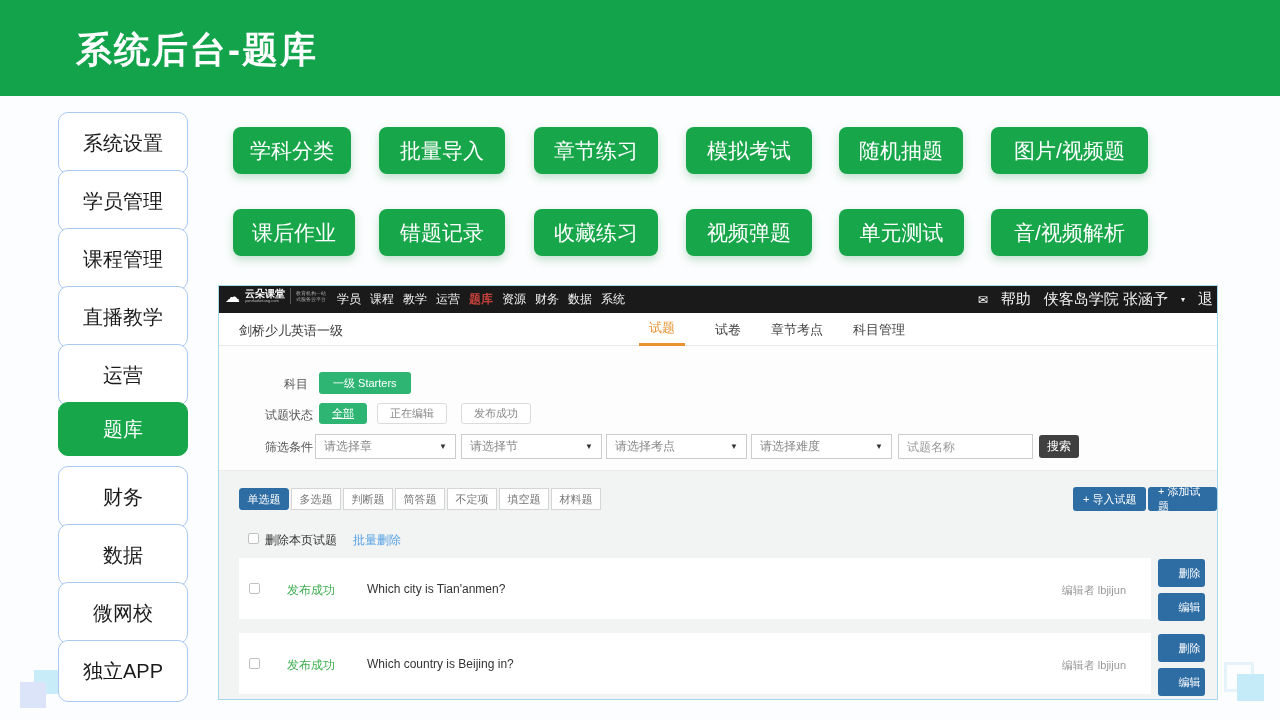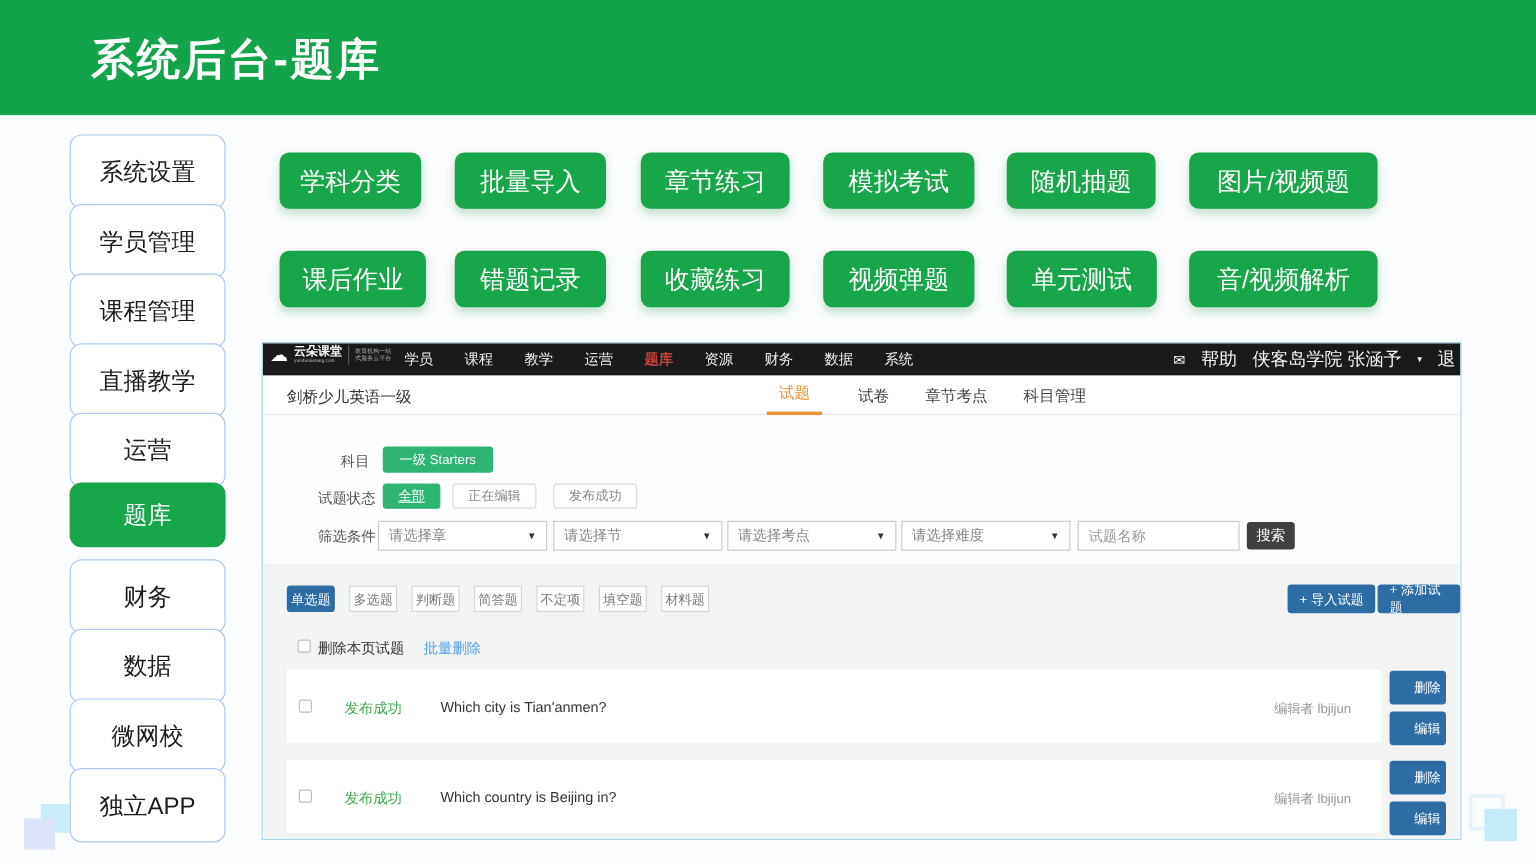--- a/index.html
+++ b/index.html
@@ -26,21 +26,21 @@
          border:1px solid #a5d8ea; font-size:12px; overflow:hidden; }
 
   .app-nav { position:absolute; left:0; top:0; width:100%; height:27px; background:#1a1a1a; color:#fff; }
   .logo { position:absolute; left:6px; top:2px; display:flex; align-items:center; gap:5px; }
   .logo .cloud { font-size:15px; color:#ffffff; line-height:1; }
   .logo-main { display:flex; flex-direction:column; line-height:1.1; }
   .logo-title { font-size:10px; font-weight:bold; color:#ffffff; }
   .logo-sub { font-size:4px; color:#bbbbbb; }
   .logo-sep { width:1px; height:16px; background:#555; }
   .logo-slogan { display:flex; flex-direction:column; line-height:1.3; font-size:5px; color:#aaaaaa; }
-  .app-menu { position:absolute; left:118px; top:0; height:27px; display:flex; align-items:center; gap:26px; }
+  .app-menu { position:absolute; left:118px; top:0; height:27px; display:flex; align-items:center; gap:9px; }
   .app-menu .mi { font-size:12px; color:#f2f2f2; cursor:pointer; }
   .app-menu .mi.active { color:#c5413a; font-weight:bold; }
   .app-nav-right { position:absolute; right:4px; top:0; height:27px; display:flex; align-items:center; gap:13px; }
   .mail { font-size:12px; color:#fff; cursor:pointer; }
   .nav-help, .nav-account, .nav-logout { font-size:15px; color:#f2f2f2; cursor:pointer; }
   .caret { font-size:8px; color:#f2f2f2; }
 
   .subnav { position:absolute; left:0; top:27px; width:100%; height:33px; background:#ffffff; border-bottom:1px solid #e9e9e9; }
   .course-title { position:absolute; left:20px; top:9px; font-size:13px; color:#333333; }
   .tabs { position:absolute; left:420px; top:0; height:33px; display:flex; gap:30px; }
@@ -58,21 +58,21 @@
          font-size:12px; color:#888888; display:flex; align-items:center; padding-left:8px; cursor:pointer; }
   .sel .sel-caret { position:absolute; right:8px; font-size:8px; color:#333; }
   .kw-input { position:absolute; left:679px; top:88px; width:135px; height:25px; border:1px solid #cccccc;
               font-size:12px; color:#333; padding-left:8px; font-family:inherit; }
   .kw-input::placeholder { color:#999; }
   .search-btn { position:absolute; left:820px; top:89px; width:40px; height:23px; background:#404040; color:#fff;
                 border-radius:3px; font-size:12px; display:flex; align-items:center; justify-content:center; cursor:pointer; }
 
   .qarea { position:absolute; left:0; top:185px; width:100%; height:230px; background:#f2f3f3; }
 
-  .qtype { position:absolute; top:17px; width:40px; height:22px; display:flex; align-items:center; justify-content:center;
+  .qtype { position:absolute; top:17px; width:50px; height:22px; display:flex; align-items:center; justify-content:center;
            font-size:11px; background:#ffffff; border:1px solid #d5d5d5; color:#777; cursor:pointer; }
   .qtype.active { background:#2e6da4; border-color:#2e6da4; color:#fff; border-radius:3px; }
   .tool-btn { position:absolute; top:16px; height:24px; padding:0 10px; background:#2e6da4; color:#fff; border-radius:3px;
               font-size:11px; display:flex; align-items:center; justify-content:center; cursor:pointer; }
 
   .checkbox { width:11px; height:11px; background:#fff; border:1px solid #c0c0c0; border-radius:2px; cursor:pointer; }
   .bulk-label { position:absolute; left:46px; top:61px; font-size:12px; color:#333; }
   .bulk-link { position:absolute; left:134px; top:61px; font-size:12px; color:#53a0e4; cursor:pointer; }
   .bulk-check { position:absolute; left:29px; top:62px; }
 

